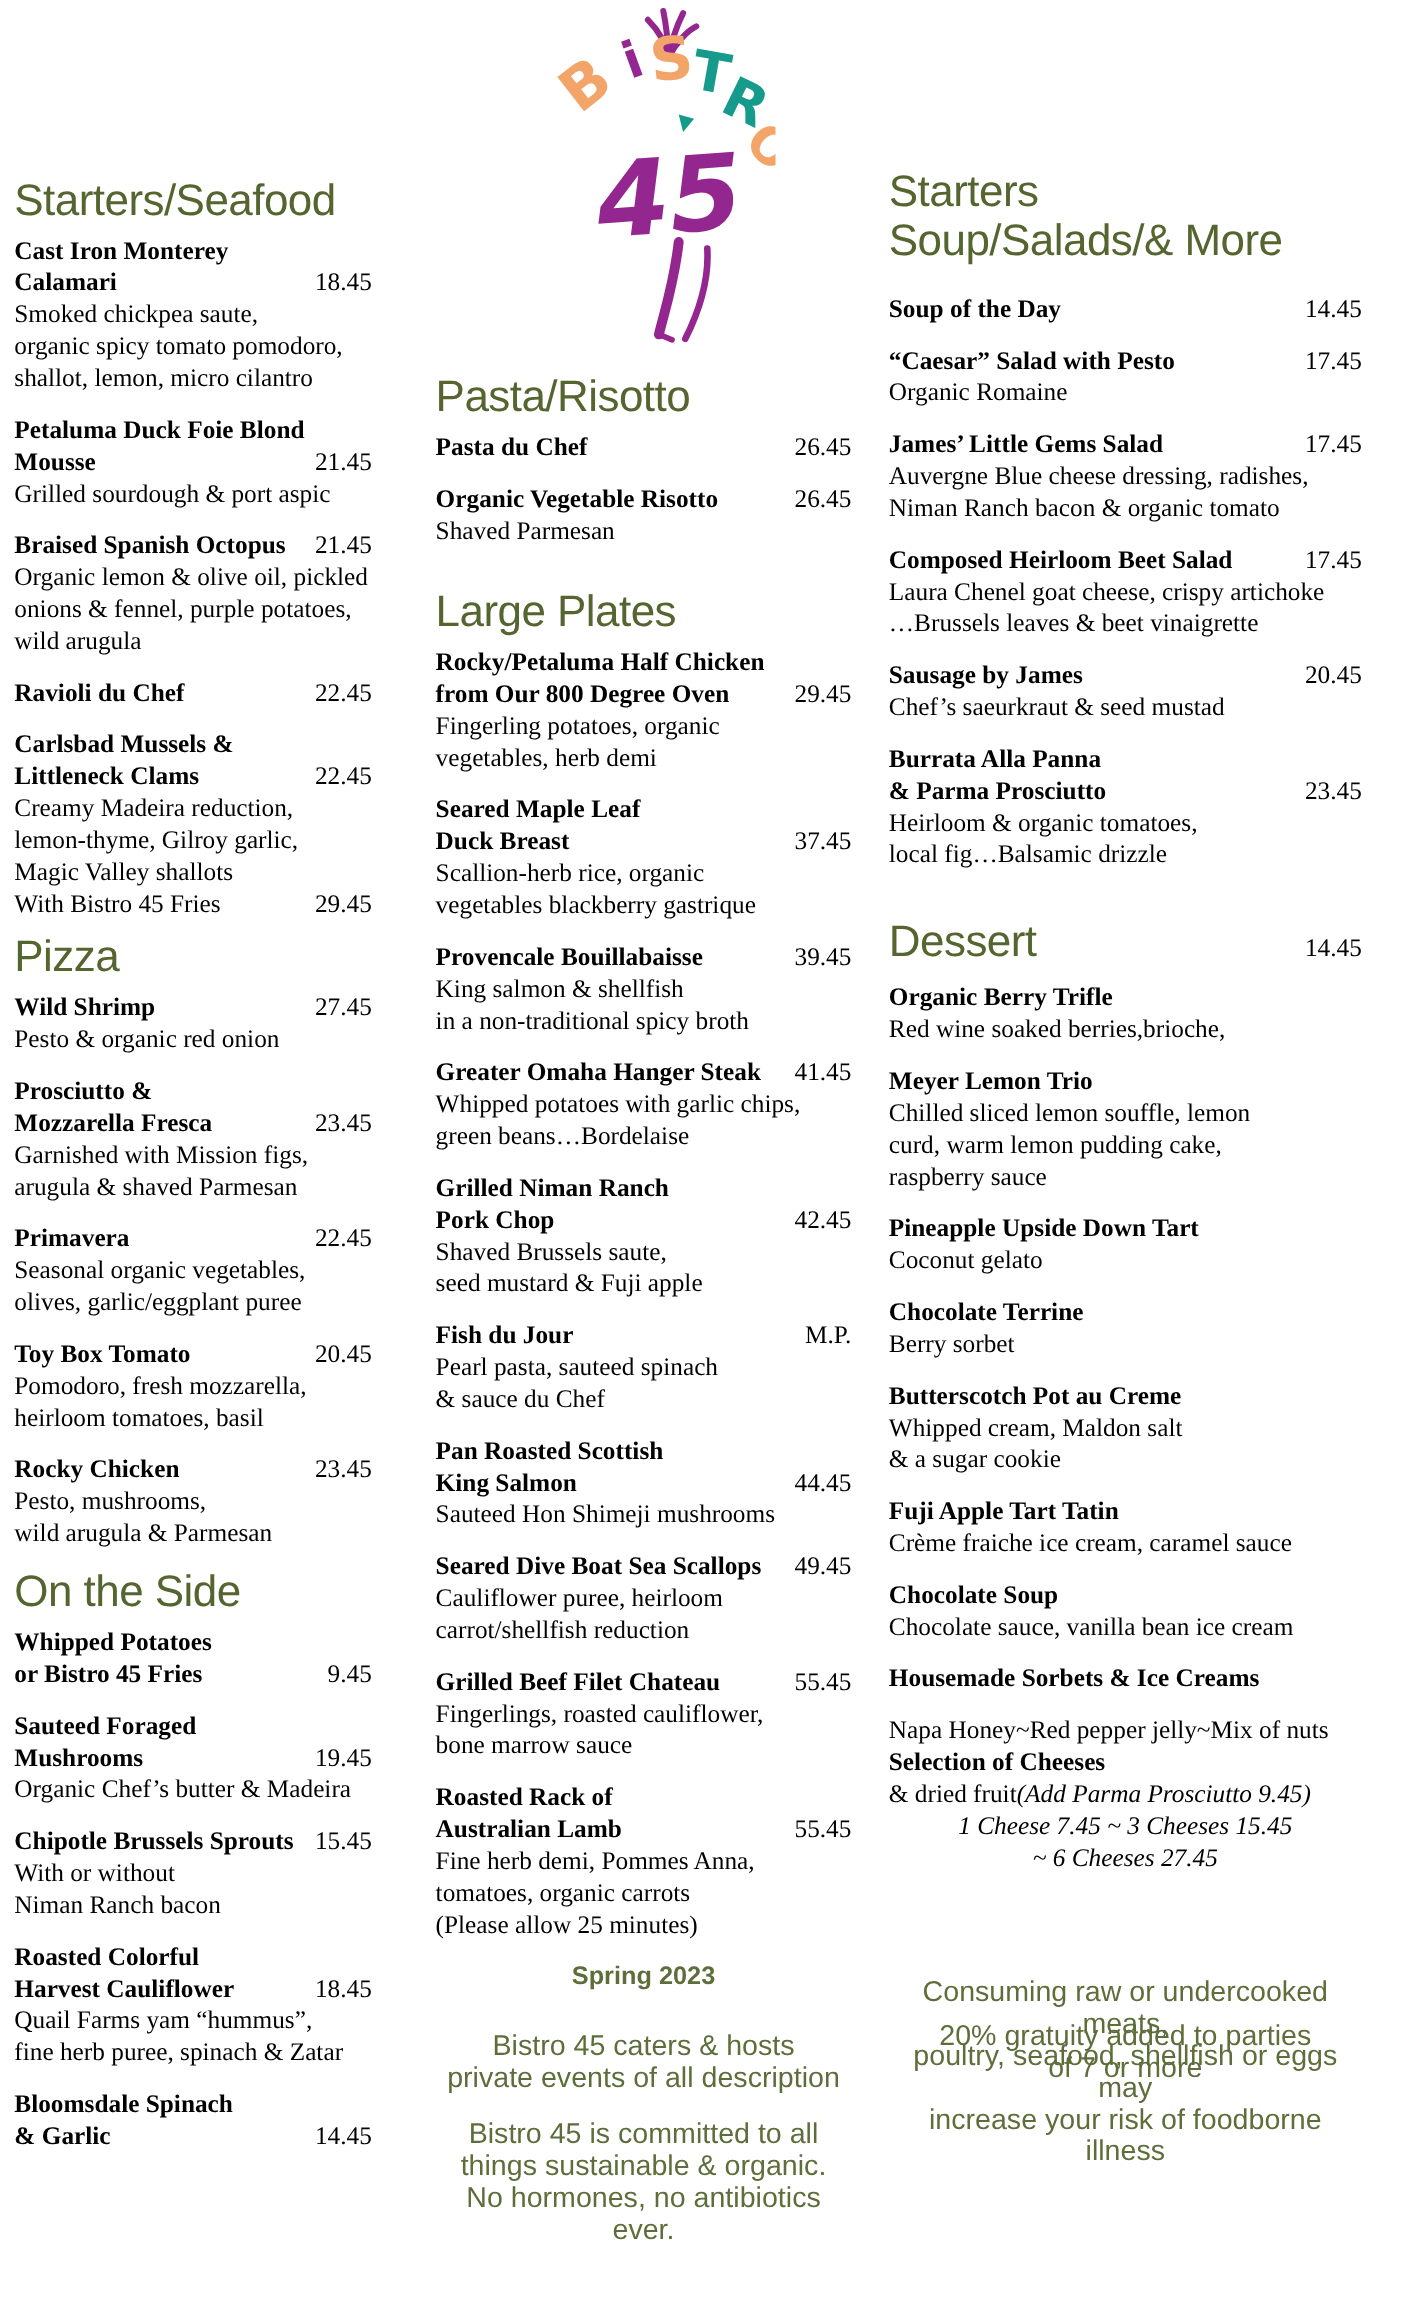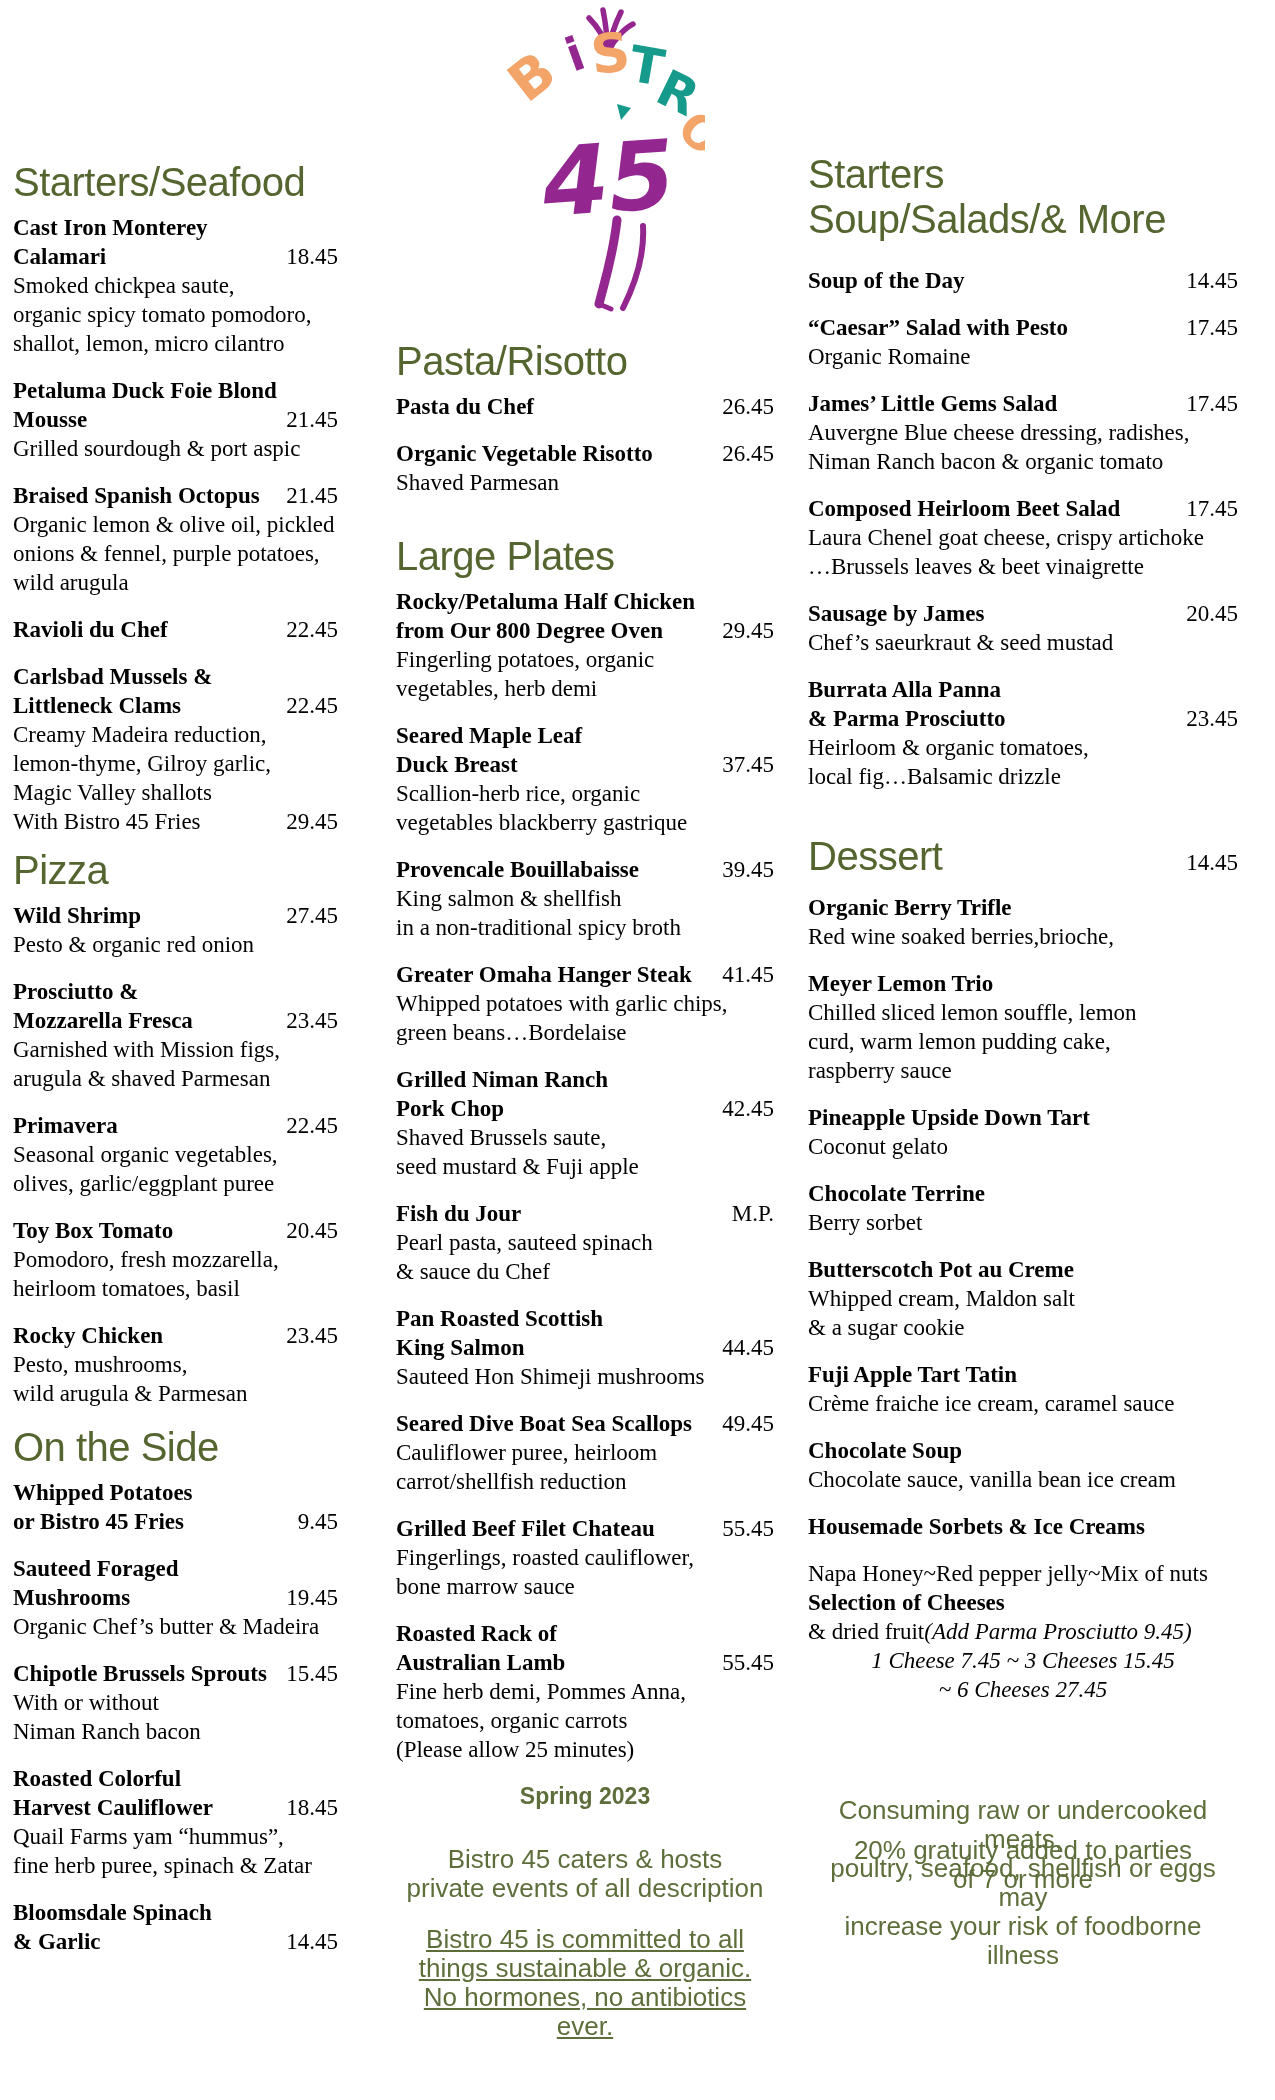--- a/index.html
+++ b/index.html
@@ -32,21 +32,21 @@
   .txt.b{font-weight:bold;}
   .i{font-style:italic;}
   .price{margin-left:auto;flex-shrink:0;padding-left:8px;}
   .note{
     position:absolute;text-align:center;
     font-family:"Liberation Sans", sans-serif;color:#5d6e3a;
     font-size:26px;line-height:29px;
   }
   #mid-season{top:1782px;left:396px;width:378px;font-weight:bold;font-size:23px;}
   #mid-note-0{top:1845px;left:396px;width:378px;}
-  #mid-note-1{top:1925px;left:396px;width:378px;text-decoration:underline;}
+  #mid-note-1{top:1925px;left:396px;width:378px;}
   #right-note-0{top:1796px;left:808px;width:430px;}
   #right-note-1{top:1836px;left:808px;width:430px;}
   #logo{position:absolute;left:505px;top:4px;}
   #logo text{font-family:"DejaVu Sans", sans-serif;font-weight:bold;}
   #logo .num{font-style:italic;}
 </style>
 </head>
 <body>
 
 <svg id="logo" width="200" height="310" viewBox="0 0 200 310">

